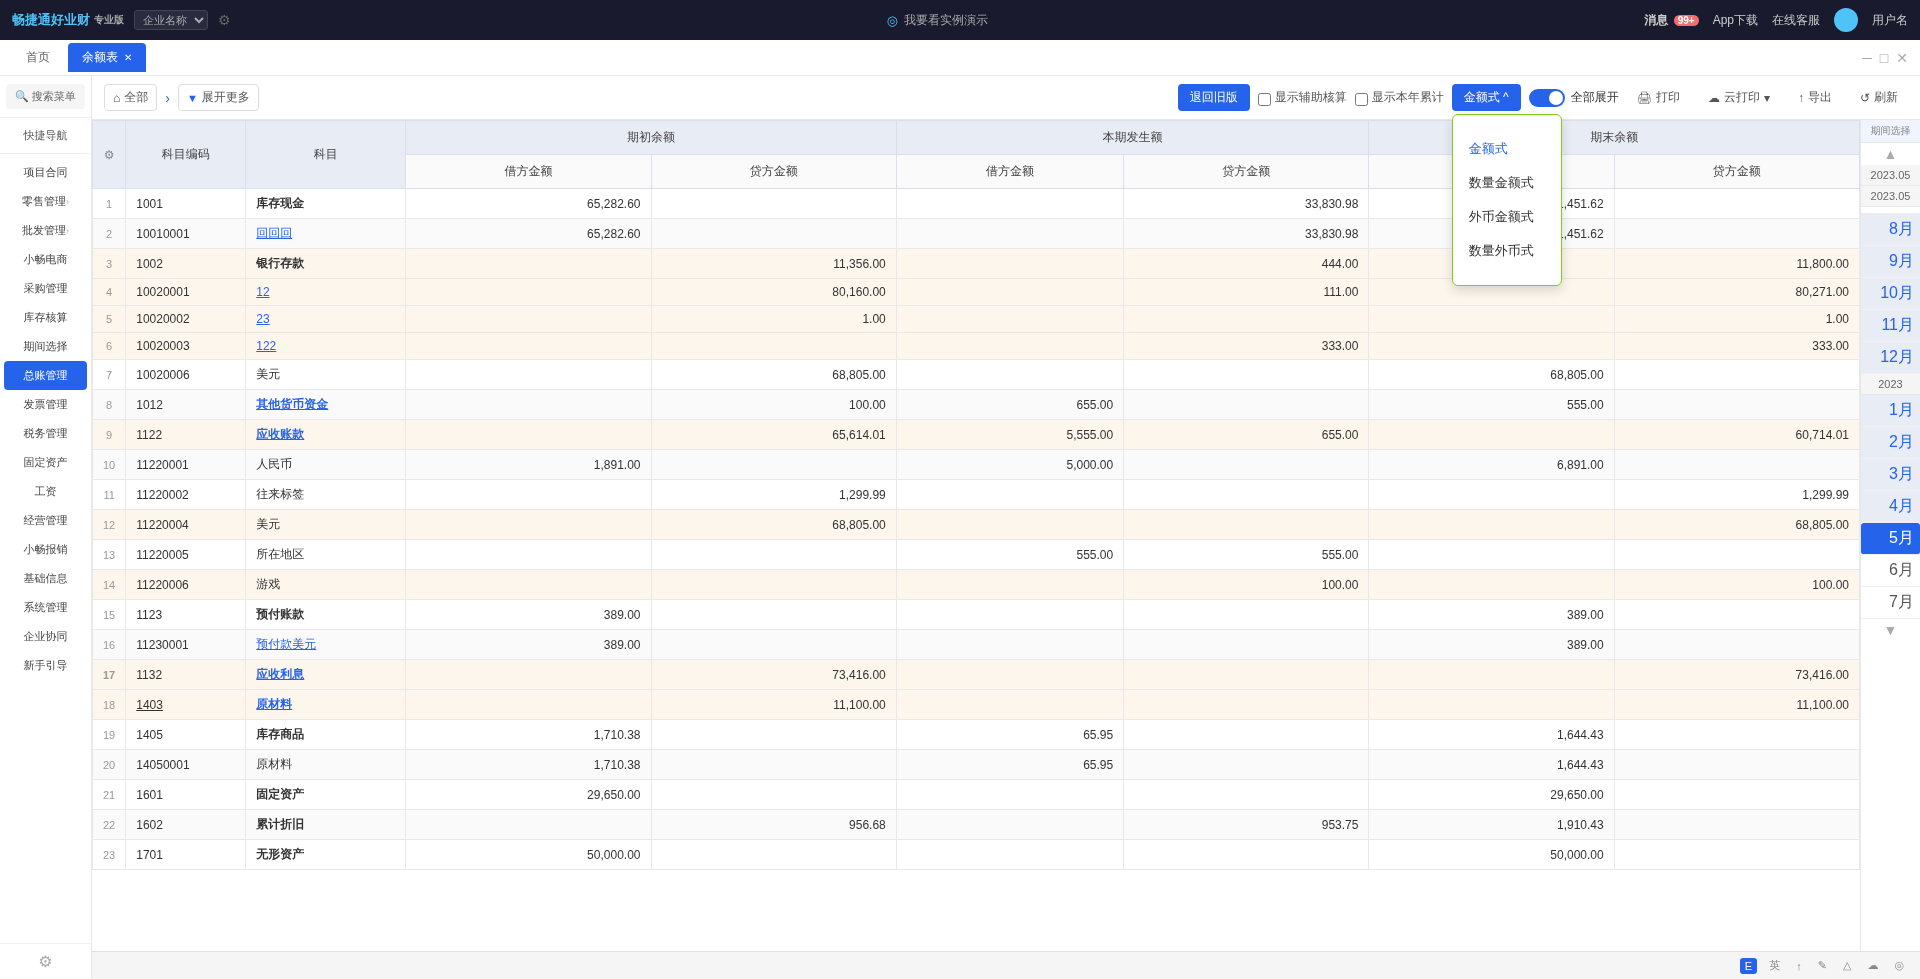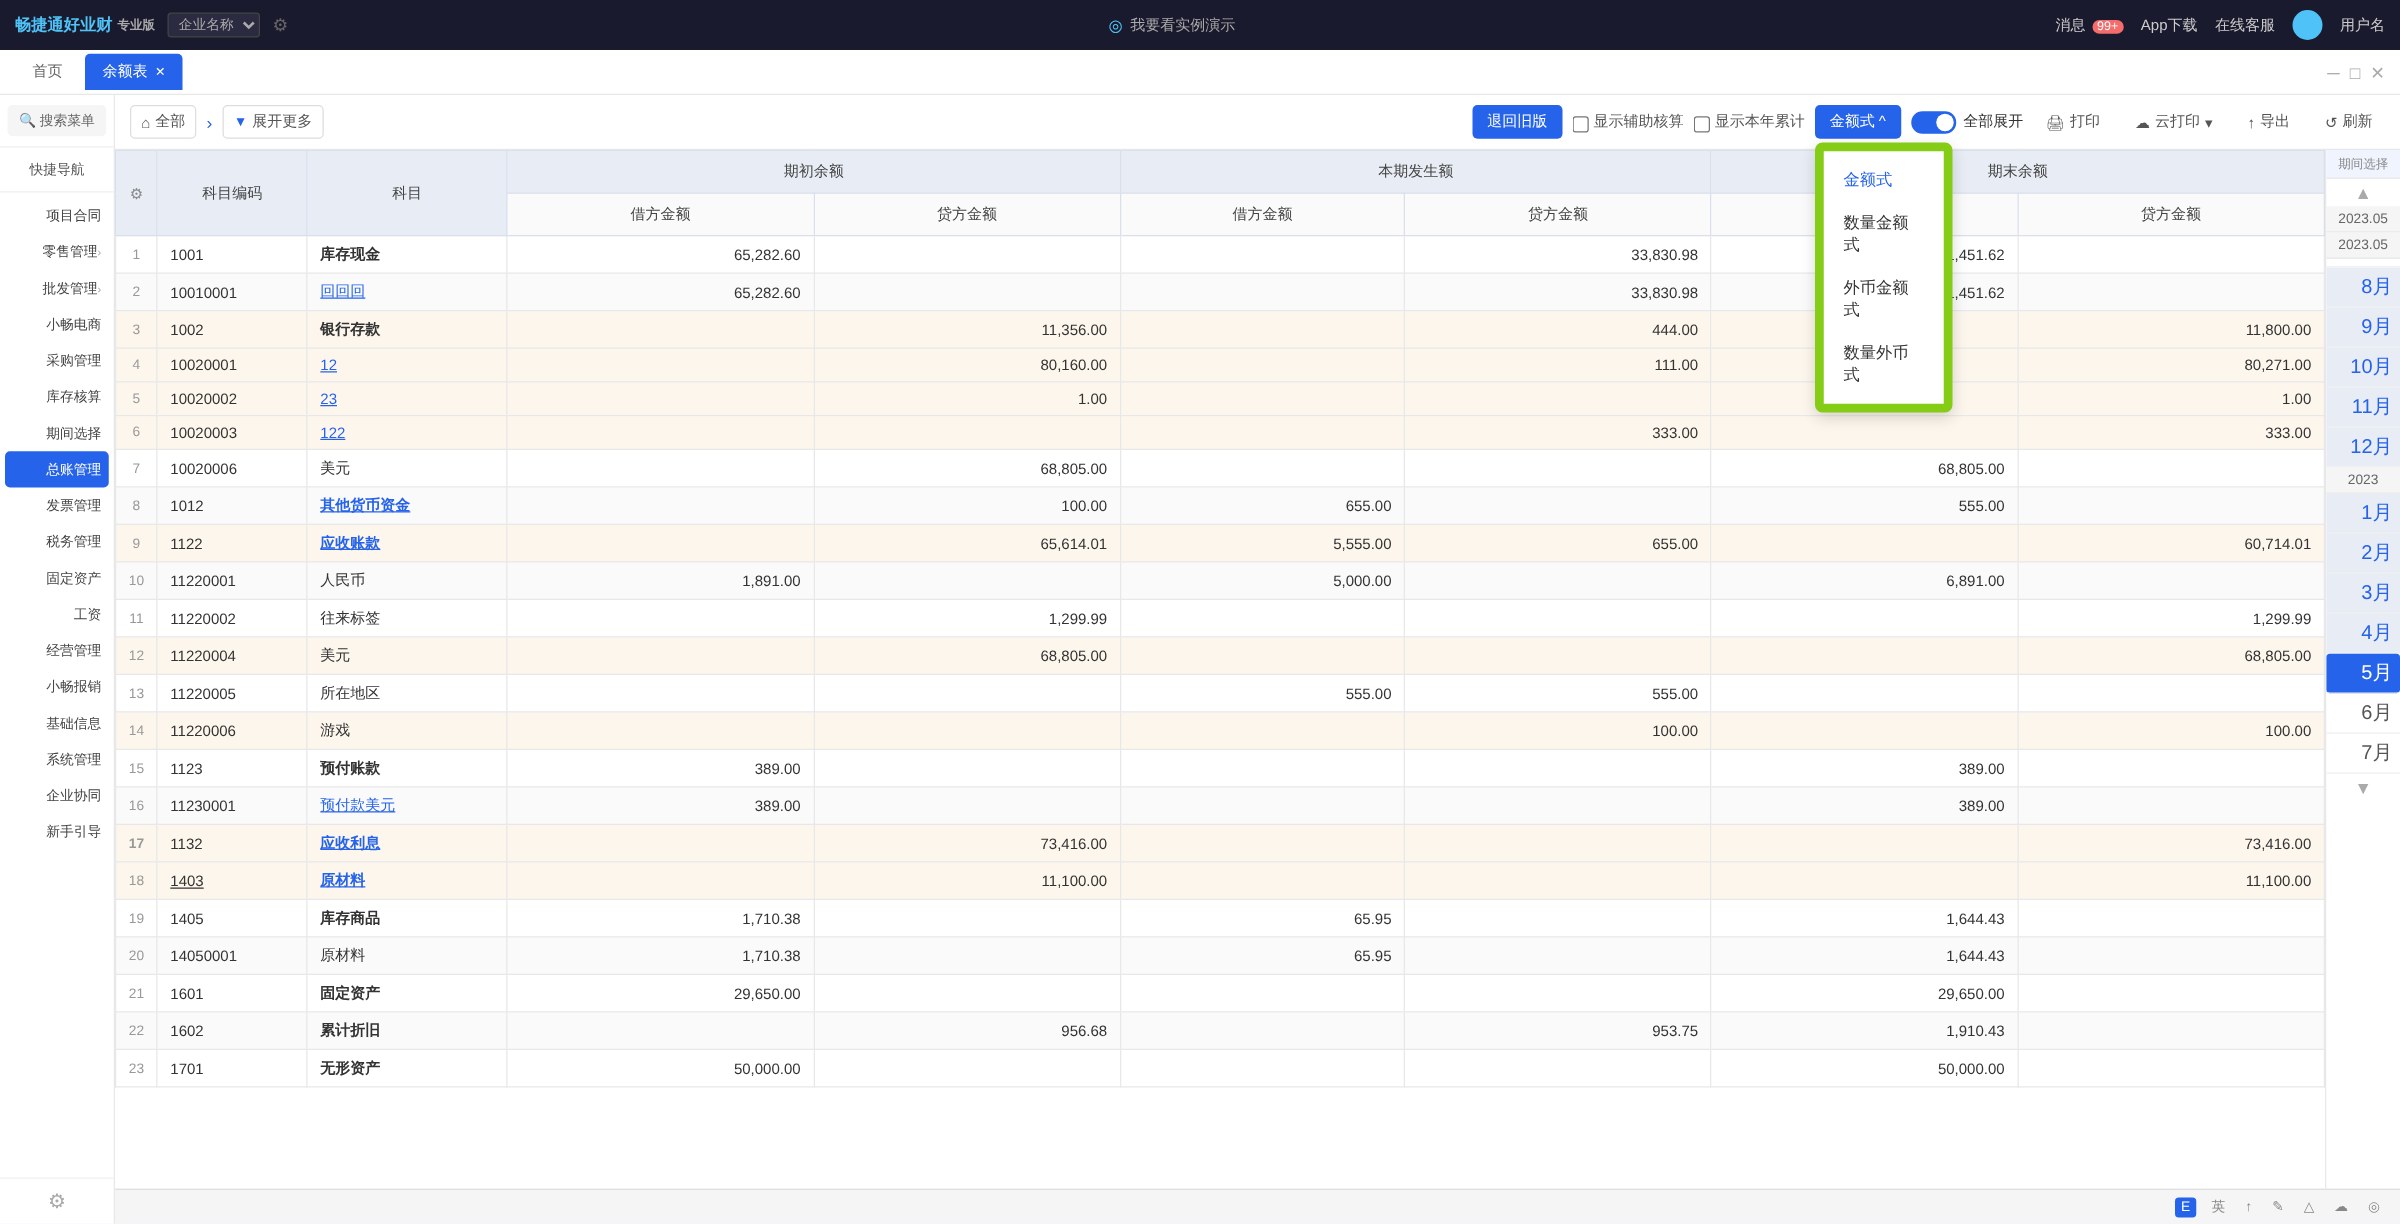--- a/index.html
+++ b/index.html
@@ -25,21 +25,21 @@
     
     .main-layout { display: flex; height: calc(979px - 40px - 36px); }
 
     
     .sidebar { width: 92px; background: #fff; border-right: 1px solid #e8e8e8; display: flex; flex-direction: column; overflow-y: auto; }
     .sidebar-search { padding: 8px 6px; border-bottom: 1px solid #f0f0f0; }
     .sidebar-search-btn { width: 100%; background: #f5f5f5; border: none; border-radius: 4px; padding: 5px; font-size: 11px; color: #666; cursor: pointer; display: flex; align-items: center; justify-content: center; gap: 3px; }
     .sidebar-nav { padding: 4px 0; border-bottom: 1px solid #f0f0f0; }
     .sidebar-nav-item { padding: 6px 8px; font-size: 11px; color: #555; cursor: pointer; text-align: center; display: flex; flex-direction: column; align-items: center; gap: 2px; }
     .sidebar-section { padding: 4px 4px; }
-    .sidebar-item { padding: 7px 6px; font-size: 11px; color: #444; cursor: pointer; text-align: center; border-radius: 4px; display: flex; align-items: center; justify-content: flex-end; }
+    .sidebar-item { padding: 7px 6px; font-size: 11px; color: #444; cursor: pointer; text-align: center; border-radius: 4px; display: flex; align-items: center; justify-content: center; }
     .sidebar-item .arrow { color: #aaa; font-size: 9px; }
     .sidebar-settings { margin-top: auto; padding: 8px; border-top: 1px solid #f0f0f0; text-align: center; color: #aaa; font-size: 16px; cursor: pointer; }
 
     
     .content { flex: 1; display: flex; flex-direction: column; overflow: hidden; position: relative; }
 
     
     .toolbar { padding: 8px 12px; background: #fff; border-bottom: 1px solid #e8e8e8; display: flex; align-items: center; gap: 8px; }
     .breadcrumb-btn { display: flex; align-items: center; gap: 4px; padding: 4px 8px; border: 1px solid #ddd; border-radius: 4px; font-size: 12px; color: #555; cursor: pointer; background: #fff; }
     .breadcrumb-arrow { color: #2563eb; font-size: 14px; cursor: pointer; }
@@ -96,21 +96,21 @@
     <select style="background:#2a2a40;color:#aaa;border:1px solid #444;border-radius:3px;font-size:11px;padding:2px 4px;">
       <option>企业名称</option>
     </select>
     <span style="color:#666;cursor:pointer;font-size:14px;">⚙</span>
   </div>
   <div class="top-bar-center">
     <span style="color:#4fc3f7;font-size:13px;">◎</span>
     <span>我要看实例演示</span>
   </div>
   <div class="top-bar-right">
-    <span style="cursor:pointer;">
+    <span style="cursor:pointer;font-weight:bold;">
       <span>消息</span>
       <span class="badge-red">99+</span>
     </span>
     <span style="cursor:pointer;">App下载</span>
     <span style="cursor:pointer;">在线客服</span>
     <span style="width:24px;height:24px;background:#4fc3f7;border-radius:50%;display:inline-block;cursor:pointer;"></span>
     <span>用户名</span>
   </div>
 </div>
 
@@ -226,21 +226,21 @@
       </label>
       <label class="checkbox-label">
         <input type="checkbox" style="">
         <span>显示本年累计</span>
       </label>
       <div style="position:relative;">
         <button class="btn-amount-style">
           <span>金额式 ^</span>
         </button>
 
-        <div style="position:absolute;top:30px;left:0;background:white;border:7px solid #84cc16;border-radius:6px;box-shadow:0 4px 12px rgba(0,0,0,0.15);z-index:200;width:110px;padding:6px 0;">
+        <div style="position:absolute;top:30px;left:0;background:white;border:1px solid #84cc16;border-radius:6px;box-shadow:0 4px 12px rgba(0,0,0,0.15);z-index:200;width:110px;padding:17px 0;">
           <div class="dropdown-item selected">金额式</div>
           <div class="dropdown-item">数量金额式</div>
           <div class="dropdown-item">外币金额式</div>
           <div class="dropdown-item">数量外币式</div>
         </div>
       </div>
       <div class="toggle-switch">
         <div class="switch">
           <div class="switch-knob"></div>
         </div>

